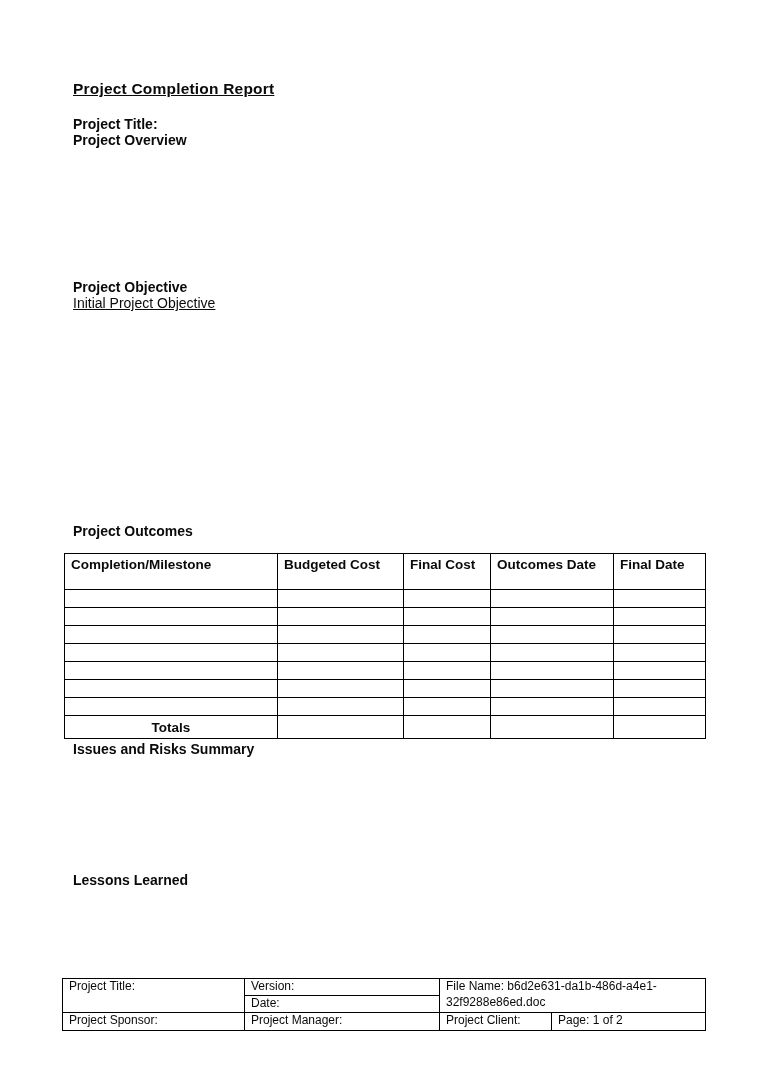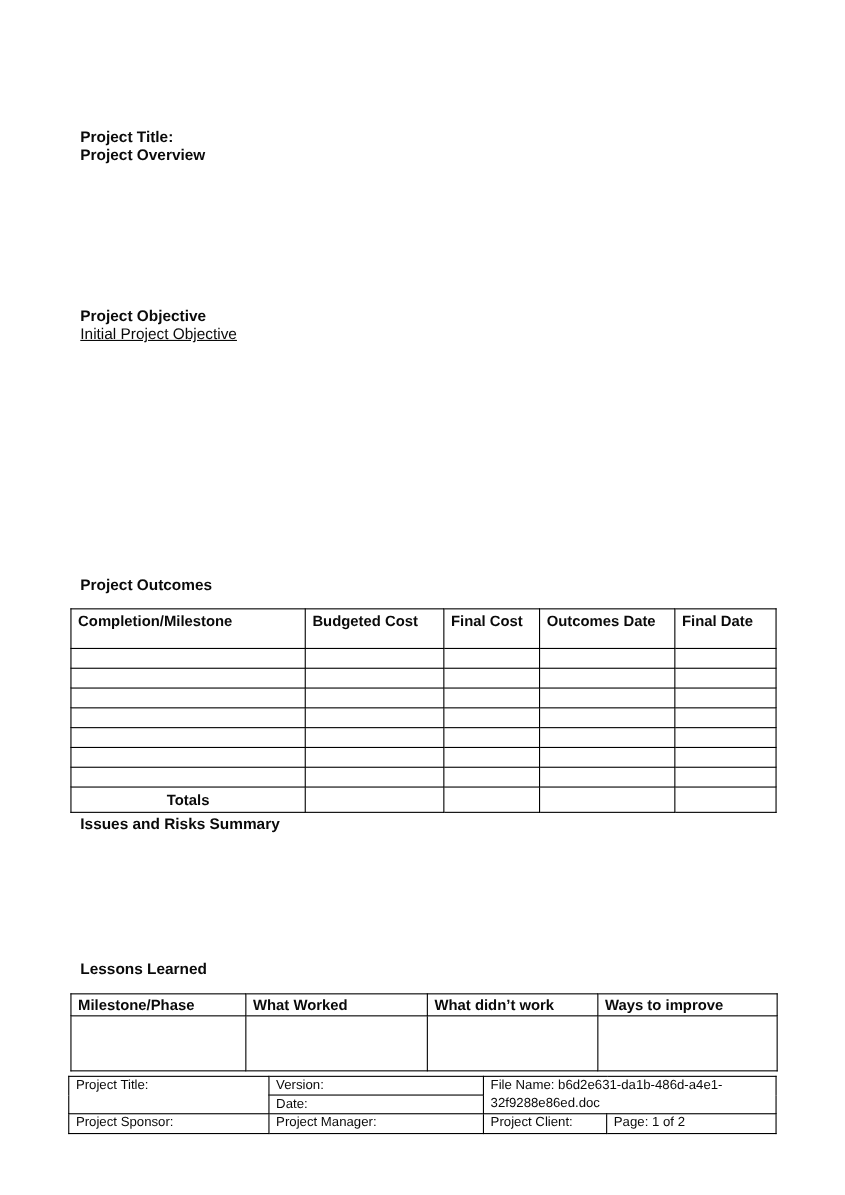--- a/index.html
+++ b/index.html
@@ -90,20 +90,21 @@
   }
   .footer-tbl .r1 td { height: 16px; }
   .footer-tbl .r2 td { height: 16px; }
   .footer-tbl .r3 td { height: 17px; }
 </style>
 </head>
 <body>
 
 <div class="page">
 
+  <div class="abs doc-title">Project Completion Report</div>
 
   <div class="abs h-bold" style="top:116px">Project Title:</div>
   <div class="abs h-bold" style="top:132px">Project Overview</div>
 
   <div class="abs h-bold" style="top:279px">Project Objective</div>
   <div class="abs h-underline" style="top:295px">Initial Project Objective</div>
 
 
   <div class="abs h-bold" style="top:523px">Project Outcomes</div>
 
@@ -183,44 +184,20 @@
         <td></td>
         <td></td>
       </tr>
     </tbody>
   </table>
 
   <div class="abs h-bold" style="top:741px">Issues and Risks Summary</div>
 
   <div class="abs h-bold" style="top:872px">Lessons Learned</div>
 
-  <table class="abs lessons">
-    <colgroup>
-      <col style="width:159px">
-        <col style="width:165px">
-        <col style="width:155px">
-        <col style="width:163px">
-    </colgroup>
-    <thead>
-      <tr>
-        <th>Milestone/Phase</th>
-        <th>What Worked</th>
-        <th>What didn’t work</th>
-        <th>Ways to improve</th>
-      </tr>
-    </thead>
-    <tbody>
-      <tr>
-        <td></td>
-        <td></td>
-        <td></td>
-        <td></td>
-      </tr>
-    </tbody>
-  </table>
 
   <table class="abs footer-tbl">
     <colgroup>
       <col style="width:182px">
         <col style="width:195px">
         <col style="width:112px">
         <col style="width:154px">
     </colgroup>
     <tbody>
       <tr class="r1">

